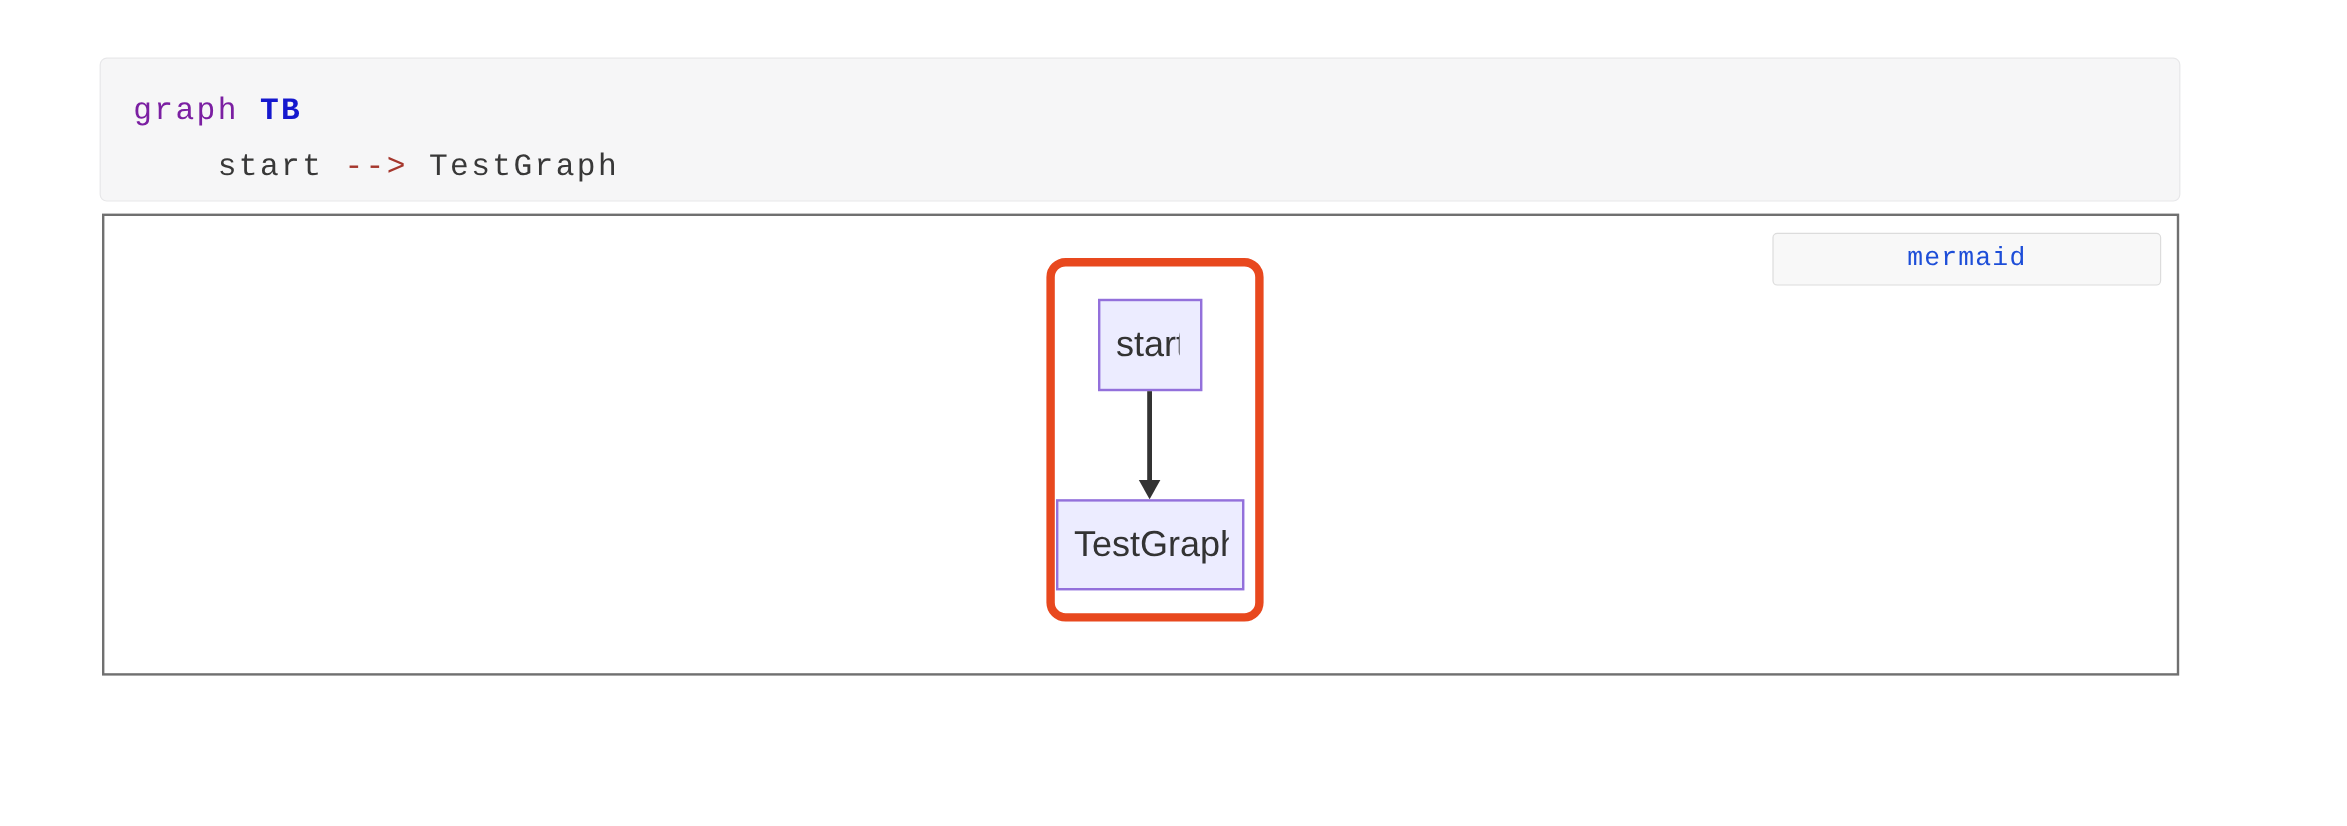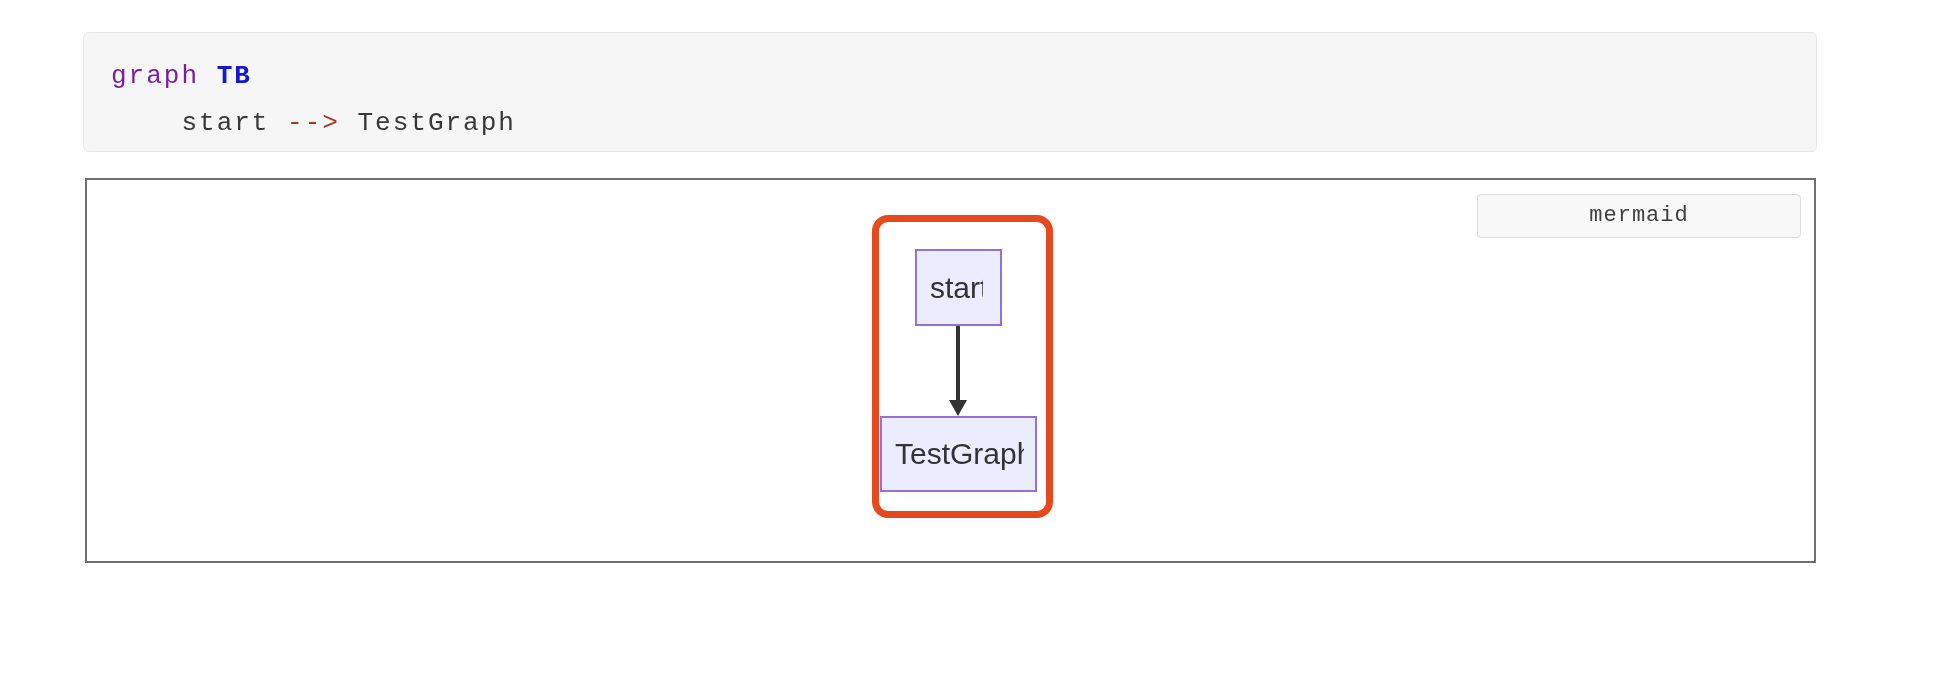--- a/index.html
+++ b/index.html
@@ -13,21 +13,21 @@
     width: 1956px;
     height: 688px;
     background: #ffffff;
     overflow: hidden;
   }
 
   
   .code-card {
     position: absolute;
     left: 83px;
-    top: 32px;
+    top: 48px;
     width: 1734px;
     height: 120px;
     box-sizing: border-box;
     background: var(--code-bg, #F6F6F7);
     border: 1px solid #E7E7E9;
     border-radius: 6px;
   }
   .code {
     margin: 0;
     padding: 20px 0 0 27px;
@@ -61,21 +61,21 @@
     height: 44px;
     box-sizing: border-box;
     background: var(--badge-bg, #F8F8F8);
     border: 1px solid var(--badge-border, #DCDCDC);
     border-radius: 4px;
     font-family: "Liberation Mono", monospace;
     font-size: 22px;
     line-height: 42px;
     letter-spacing: 1px;
     text-align: center;
-    color: #404040;
+    color: #1d4ed8;
   }
 
   
   .highlight {
     position: absolute;
     left: 785px;
     top: 35px;
     width: 181px;
     height: 303px;
     box-sizing: border-box;

